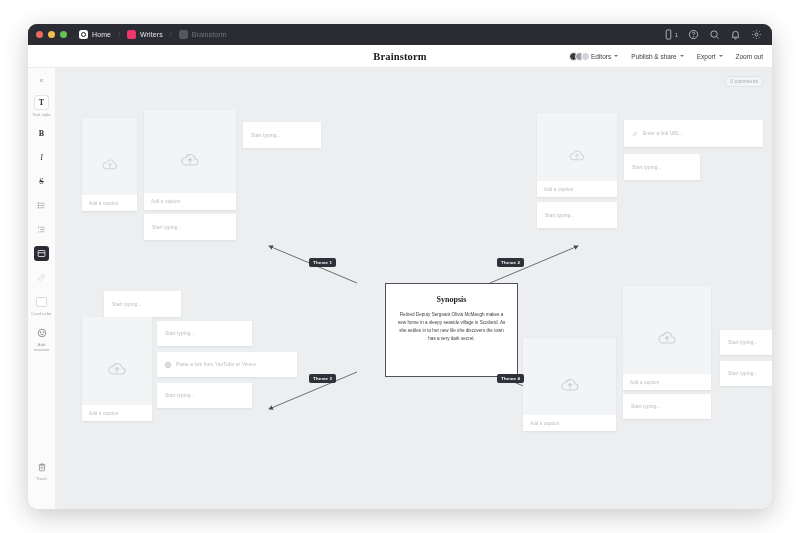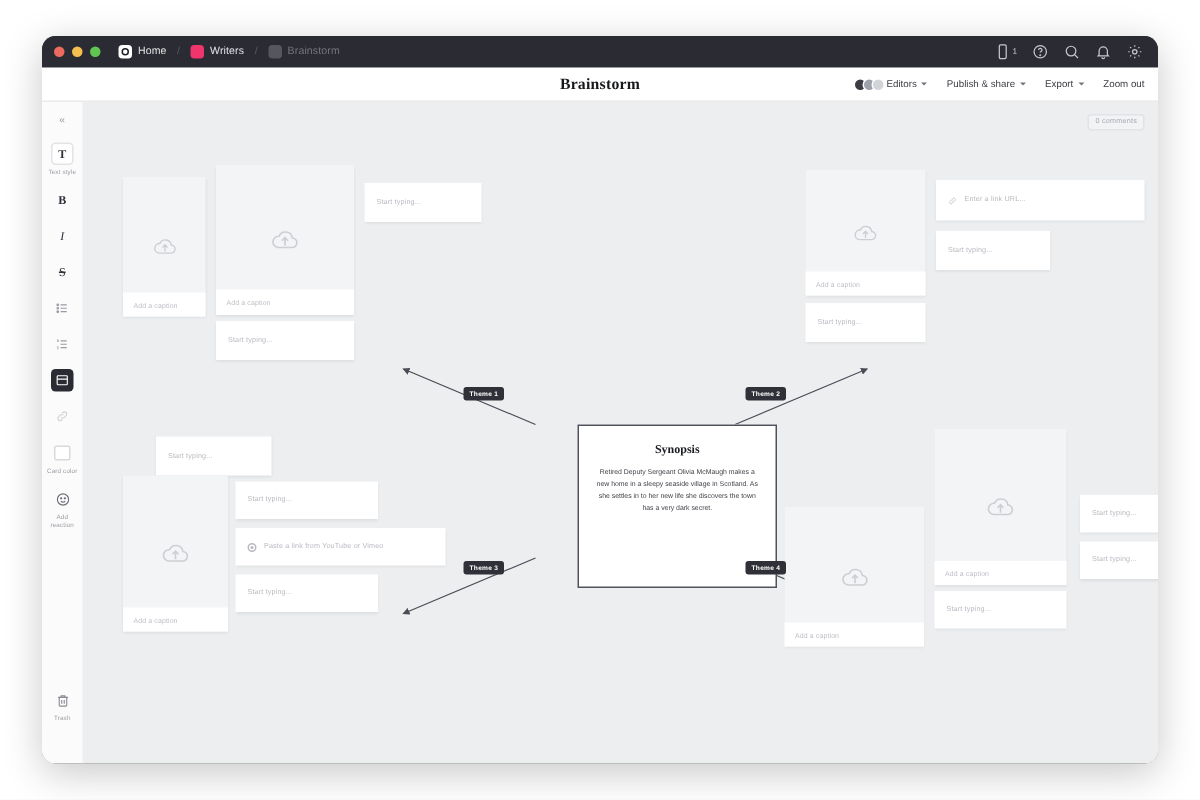--- a/index.html
+++ b/index.html
@@ -8,21 +8,21 @@
     background: #ffffff;
     font-family: "Liberation Sans", sans-serif;
     overflow: hidden;
   }
 
   
   #app-window {
     position: absolute;
     left: 28px; top: 24px;
     width: 744px; height: 485px;
-    background: #404040;
+    background: #4d7c0f;
     border-radius: 9px;
     box-shadow: 0 6px 26px rgba(0,0,0,0.22);
     overflow: hidden;
   }
 
   
   #titlebar {
     position: absolute; left: 0; top: 0;
     width: 744px; height: 21px;
     background: #2b2c33;
@@ -142,21 +142,21 @@
   .textcard .ico { margin-right: 5px; color: #c2c3ca; display: flex; }
   .embed-dot { width: 6px; height: 6px; border-radius: 50%;
                border: 1.3px solid #b9bac1; display: flex;
                align-items: center; justify-content: center; }
   .embed-dot i { width: 2px; height: 2px; background: #b9bac1;
                  border-radius: 50%; }
 
   
   #synopsis {
     position: absolute; left: 329px; top: 215px;
-    width: 133px; height: 109px;
+    width: 133px; height: 94px;
     background: #ffffff; border: 1px solid #50525b;
   }
   #synopsis .syn-title {
     font-family: "Liberation Serif", serif; font-weight: 700;
     font-size: 8px; color: #1c1d22; text-align: center; margin-top: 11px;
   }
   #synopsis .syn-body {
     font-size: 4.6px; line-height: 1.75; color: #3e3f47;
     text-align: center; padding: 7px 9px 0 9px;
   }

